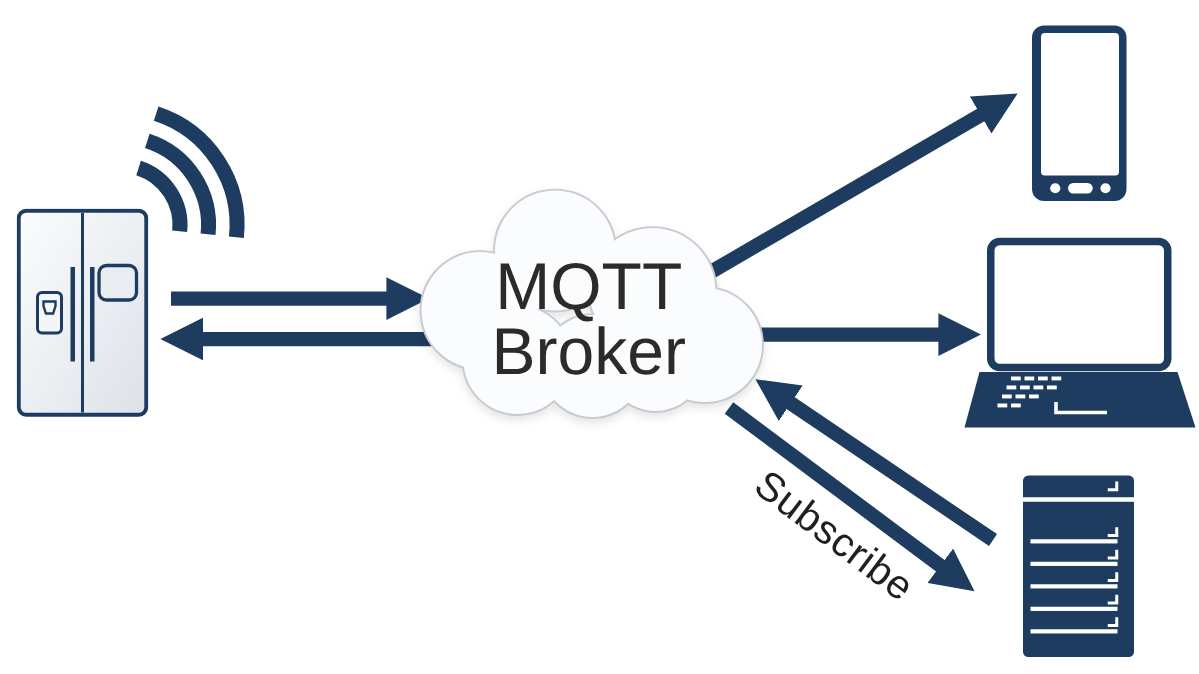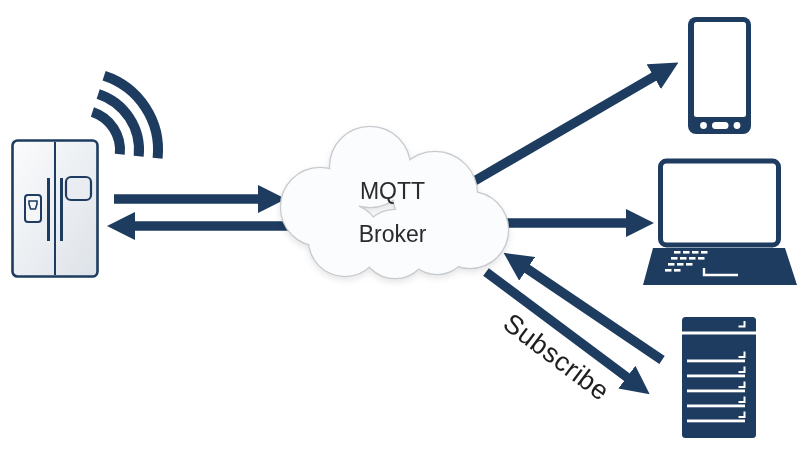--- a/index.html
+++ b/index.html
@@ -27,21 +27,21 @@
   .subscribe-label {
     left: 468px; top: 342px; width: 176px;
     transform: rotate(37deg);
     transform-origin: 50% 50%;
   }
   .broker-label {
     position: absolute;
     left: 275px; top: 170px; width: 235px;
     text-align: center;
     color: #2b2b2b;
-    font-size: 23px;
+    font-size: 44px;
     line-height: 43px;
     user-select: none;
   }
   .arrows-layer { left: 0; top: 0; }
 </style>
 </head>
 <body>
 
 <div class="canvas">
 

